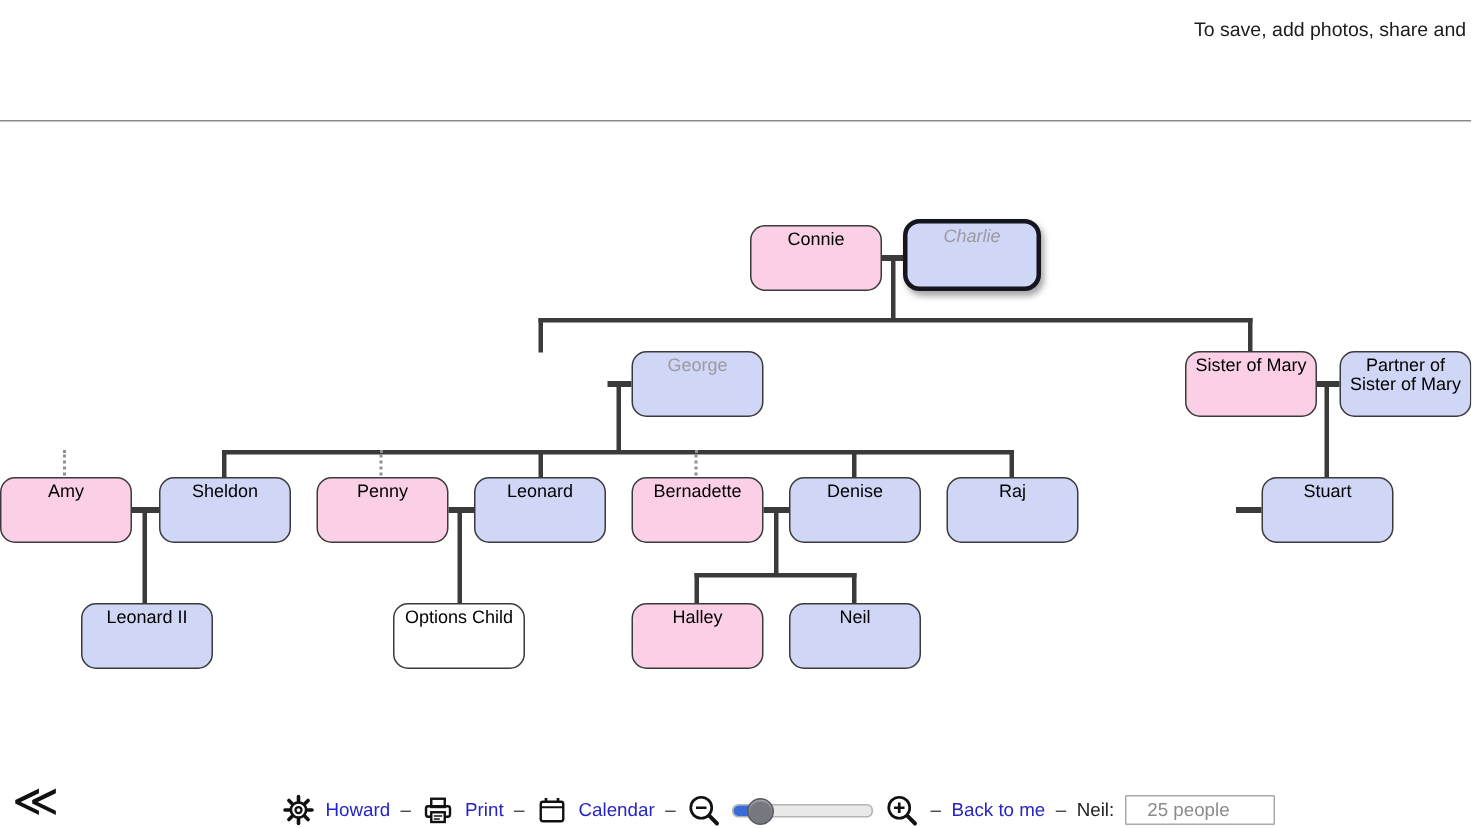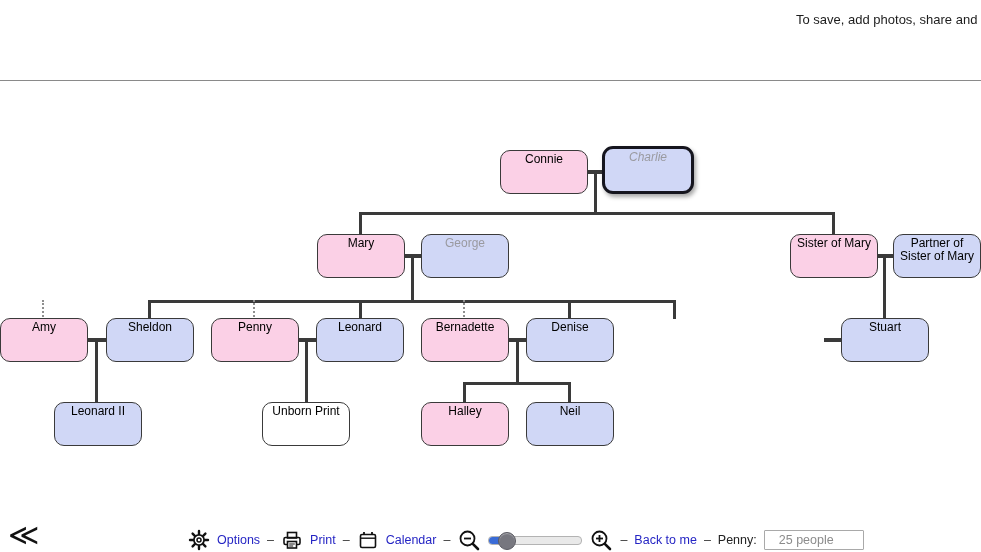--- a/index.html
+++ b/index.html
@@ -82,23 +82,20 @@
       <div class="dotted" style="left: 463px; top: 300px; height: 17px;"></div>
     </div>
 
   <div class="node female" style="left:500px;top:150px">
       <span>Connie</span>
     </div>
   <div class="node male deceased selected" style="left:602px;top:146px;width:92px;height:48px">
       <span>Charlie</span>
     </div>
 
-  <div class="node female" style="left:317px;top:234px">
-      <span>Mary</span>
-    </div>
   <div class="node male deceased" style="left:421px;top:234px">
       <span>George</span>
     </div>
   <div class="node female" style="left:790px;top:234px">
       <span>Sister of Mary</span>
     </div>
   <div class="node male" style="left:893px;top:234px">
       <span>Partner of Sister of Mary</span>
     </div>
 
@@ -113,29 +110,32 @@
     </div>
   <div class="node male" style="left:316px;top:318px">
       <span>Leonard</span>
     </div>
   <div class="node female" style="left:421px;top:318px">
       <span>Bernadette</span>
     </div>
   <div class="node male" style="left:526px;top:318px">
       <span>Denise</span>
     </div>
+  <div class="node male" style="left:631px;top:318px">
+      <span>Raj</span>
+    </div>
   <div class="node male" style="left:841px;top:318px">
       <span>Stuart</span>
     </div>
 
   <div class="node male" style="left:54px;top:402px">
       <span>Leonard II</span>
     </div>
   <div class="node unknown" style="left:262px;top:402px">
-      <span>Unborn Print</span>
+      <span>Options Child</span>
     </div>
   <div class="node female" style="left:421px;top:402px">
       <span>Halley</span>
     </div>
   <div class="node male" style="left:526px;top:402px">
       <span>Neil</span>
     </div>
 
   <div id="collapse">≪</div>
 
@@ -147,21 +147,21 @@
         <line x1="2" y1="11" x2="5" y2="11"></line>
           <line x1="17" y1="11" x2="20" y2="11"></line>
         <line x1="4.6" y1="4.6" x2="6.8" y2="6.8"></line>
           <line x1="15.2" y1="15.2" x2="17.4" y2="17.4"></line>
         <line x1="4.6" y1="17.4" x2="6.8" y2="15.2"></line>
           <line x1="15.2" y1="6.8" x2="17.4" y2="4.6"></line>
       </g>
       <circle cx="11" cy="11" r="5.1" fill="#fff" stroke="#111" stroke-width="1.8"></circle>
       <circle cx="11" cy="11" r="2" fill="none" stroke="#111" stroke-width="1.5"></circle>
     </svg>
-    <span class="tb-link">Options</span>
+    <span class="tb-link">Howard</span>
     <span class="tb-dash">–</span>
 
     <svg class="tb-icon" width="22" height="22" viewBox="0 0 22 22">
       <rect x="6.5" y="3.5" width="9" height="5.5" fill="none" stroke="#111" stroke-width="1.6"></rect>
       <rect x="3" y="8.5" width="16" height="7" rx="1.5" fill="none" stroke="#111" stroke-width="1.6"></rect>
       <rect x="6.5" y="12.5" width="9" height="6.5" fill="#fff" stroke="#111" stroke-width="1.6"></rect>
       <line x1="8.2" y1="15" x2="13.8" y2="15" stroke="#111" stroke-width="1"></line>
       <line x1="8.2" y1="17" x2="12.2" y2="17" stroke="#111" stroke-width="1"></line>
     </svg>
     <span class="tb-link">Print</span>
@@ -191,17 +191,17 @@
       <circle cx="10.5" cy="10.5" r="7" fill="none" stroke="#111" stroke-width="1.8"></circle>
       <line x1="7" y1="10.5" x2="14" y2="10.5" stroke="#111" stroke-width="1.8"></line>
       <line x1="10.5" y1="7" x2="10.5" y2="14" stroke="#111" stroke-width="1.8"></line>
       <line x1="15.8" y1="15.8" x2="21" y2="21" stroke="#111" stroke-width="2.6" stroke-linecap="round"></line>
     </svg>
     <span class="tb-dash">–</span>
 
     <span class="tb-link">Back to me</span>
     <span class="tb-dash">–</span>
 
-    <span>Penny:</span>
+    <span>Neil:</span>
     <input id="find-input" type="text" placeholder="25 people" style="">
   </div>
 
 </div>
 
 </body></html>

